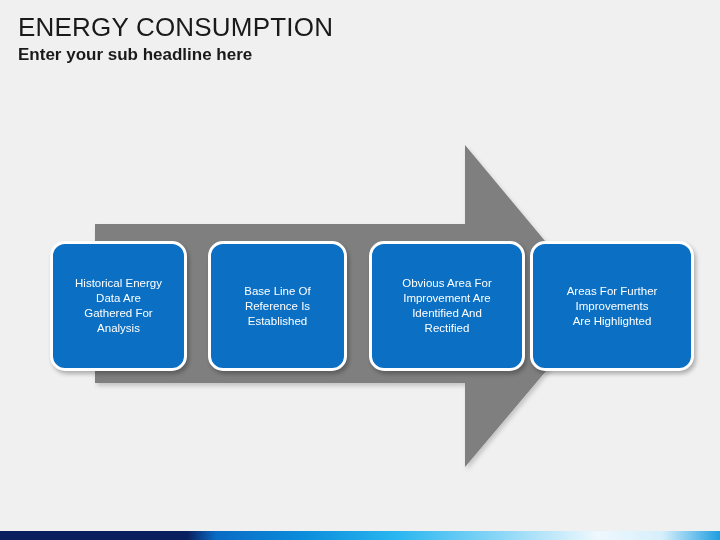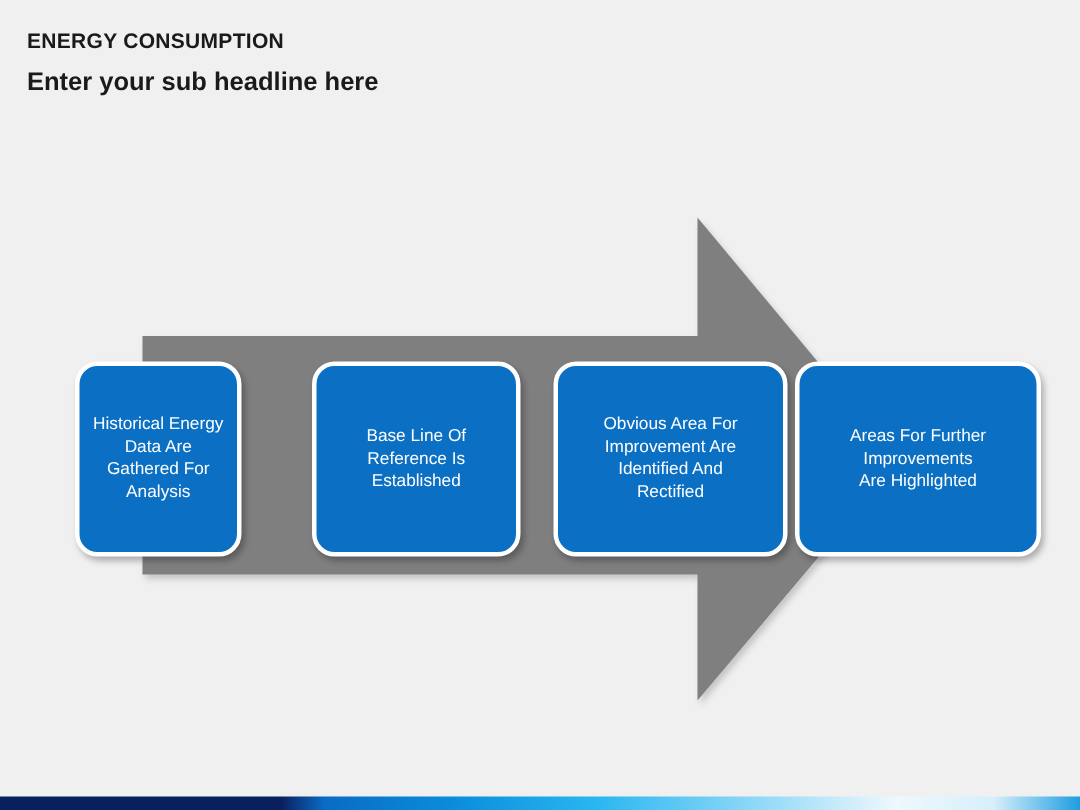--- a/index.html
+++ b/index.html
@@ -23,22 +23,22 @@
     background: #f0f0f0;
   }
   
   #header {
     position: absolute;
     left: 18px;
     top: 14px;
     width: 600px;
   }
   #title {
-    font-size: 14px;
-    font-weight: bold;
+    font-size: 26px;
+    font-weight: normal;
     color: #1a1a1a;
     letter-spacing: 0.2px;
     line-height: 26px;
     margin: 0;
     white-space: nowrap;
   }
   #subtitle {
     font-size: 17px;
     font-weight: bold;
     color: #1a1a1a;
@@ -75,21 +75,21 @@
     box-shadow: 2px 3px 4px rgba(0,0,0,0.28);
   }
   .step-label {
     color: #ffffff;
     font-size: 11.5px;
     line-height: 15px;
     text-align: center;
     padding: 0 7px;
     white-space: pre-line;
   }
-  #step-0 { left: 50px;  width: 111px; }
+  #step-0 { left: 50px;  width: 137px; }
   #step-1 { left: 208px; width: 139px; }
   #step-2 { left: 369px; width: 156px; }
   #step-3 { left: 530px; width: 164px; }
 
   
   #bottom-bar {
     position: absolute;
     left: 0;
     top: 531px;
     width: 720px;

